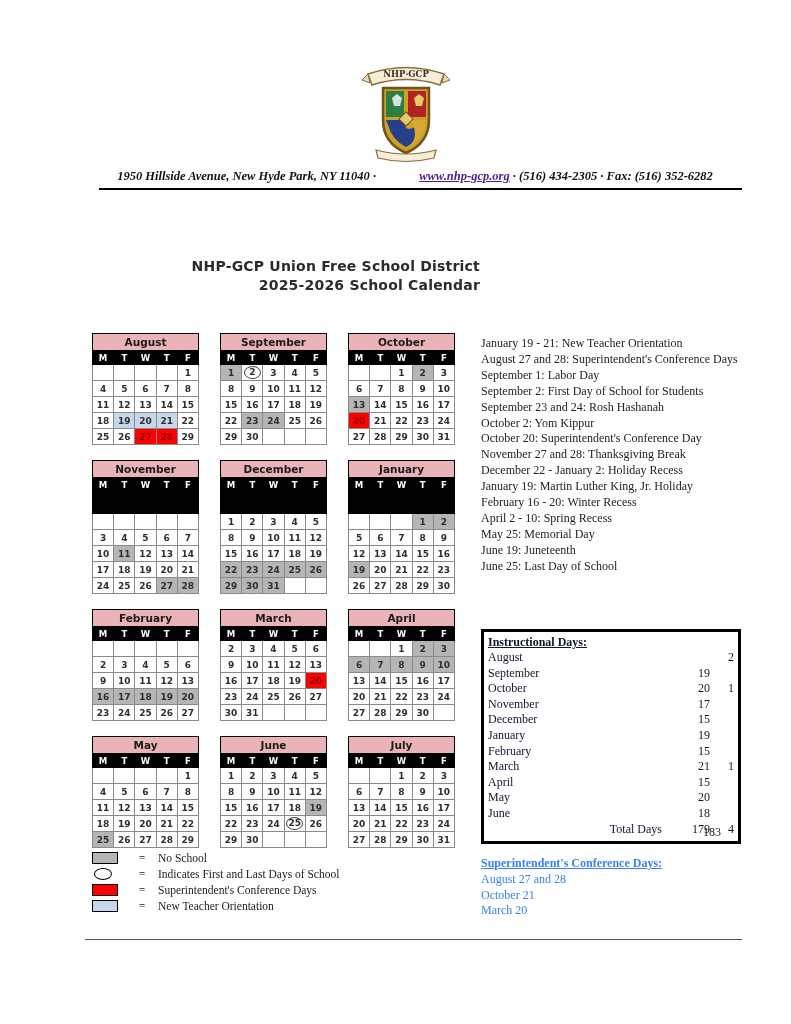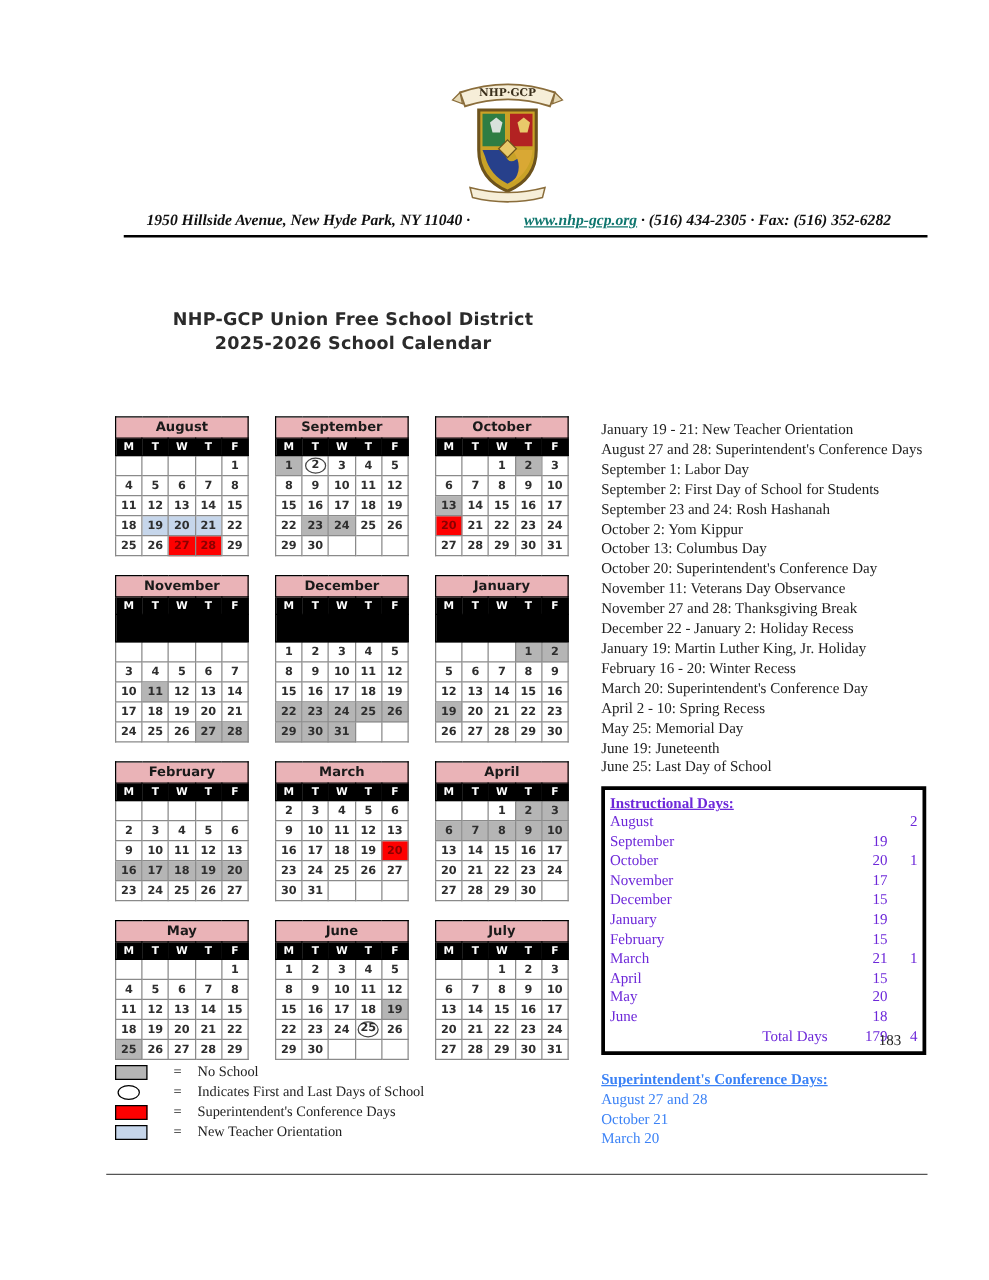--- a/index.html
+++ b/index.html
@@ -4,25 +4,25 @@
 <style>
   html,body{margin:0;padding:0;background:#fff;}
   .page{position:relative;width:791px;height:1024px;background:#fff;overflow:hidden;
         font-family:"Liberation Serif", serif;color:#1a1a1a;padding-left:28px;}
 
   
   .crest{position:absolute;left:356px;top:58px;width:100px;height:108px;}
   .address{position:absolute;left:85px;top:169px;width:660px;text-align:center;
            font-family:"Liberation Serif",serif;font-style:italic;font-weight:bold;
            font-size:12.5px;color:#111;}
-  .address a{color:#0f766e;text-decoration:underline;cursor:pointer;margin-left:40px;}
+  .address a{color:#4c1d95;text-decoration:underline;cursor:pointer;margin-left:40px;}
   .top-rule{position:absolute;left:99px;top:188px;width:643px;border:none;border-top:2px solid #000;margin:0;}
 
   
-  .title-block{position:absolute;left:85px;top:247px;width:395px;text-align:center;
+  .title-block{position:absolute;left:85px;top:257px;width:395px;text-align:right;
                font-family:"DejaVu Sans",sans-serif;font-weight:bold;color:#2b2b2b;}
   .title-block .t1,.title-block .t2{font-size:14px;line-height:19px;letter-spacing:.2px;}
   .title-block .tag{font-size:13px;line-height:19px;color:#fe0000;}
 
   
   .cal-grid{position:absolute;left:92px;top:333px;width:366px;display:grid;
             grid-template-columns:repeat(3,107px);column-gap:21px;row-gap:15px;
             align-items:start;}
   table.cal{border-collapse:collapse;table-layout:fixed;width:107px;
             font-family:"DejaVu Sans",sans-serif;}
@@ -38,21 +38,21 @@
   td.day.r{background:#fe0000;color:#8b0000;}
   .circ{display:inline-block;min-width:13px;height:11px;line-height:11px;
         border:1px solid #444;border-radius:50%;padding:0 1px;}
 
   
   .key-dates{position:absolute;left:481px;top:336px;width:302px;font-size:12px;
              line-height:15.9px;color:#222;}
 
   
   .instr-box{position:absolute;left:481px;top:629px;width:246px;border:3px solid #000;
-             padding:2px 4px 4px 4px;font-size:12px;color:#6d28d9;background:#fff;}
+             padding:2px 4px 4px 4px;font-size:12px;color:#0f172a;background:#fff;}
   .instr-title{font-weight:bold;text-decoration:underline;line-height:16px;}
   .instr-row{display:grid;grid-template-columns:1fr 38px 24px;line-height:15.6px;}
   .instr-row .num,.instr-row .extra{text-align:right;}
   .instr-row.total .lbl{text-align:right;font-weight:normal;padding-right:10px;}
   .grand-total{position:absolute;left:481px;top:825px;width:246px;text-align:right;
                font-size:12px;color:#222;padding-right:6px;box-sizing:border-box;}
 
   
   .legend{position:absolute;left:92px;top:850px;font-size:11.5px;color:#222;}
   .legend-row{display:flex;align-items:center;height:16px;}
@@ -708,28 +708,25 @@
       </table>
     </div>
 
   <div class="key-dates">
       <div>January 19 - 21:  New Teacher Orientation</div>
       <div>August 27 and 28:  Superintendent's Conference Days</div>
       <div>September 1:  Labor Day</div>
       <div>September 2:  First Day of School for Students</div>
       <div>September 23 and 24:  Rosh Hashanah</div>
       <div>October 2:  Yom Kippur</div>
-      <div>October 13:  Columbus Day</div>
       <div>October 20:  Superintendent's Conference Day</div>
-      <div>November 11:  Veterans Day Observance</div>
       <div>November 27 and 28:  Thanksgiving Break</div>
       <div>December 22 - January 2:  Holiday Recess</div>
       <div>January 19:  Martin Luther King, Jr. Holiday</div>
       <div>February 16 - 20: Winter Recess</div>
-      <div>March 20: Superintendent's Conference Day</div>
       <div>April 2 - 10:  Spring Recess</div>
       <div>May 25:  Memorial Day</div>
       <div>June 19:  Juneteenth</div>
       <div>June 25:  Last Day of School</div>
     </div>
 
   <div class="instr-box">
     <div class="instr-title">Instructional Days:</div>
     <div id="instr-rows">
         <div class="instr-row">

